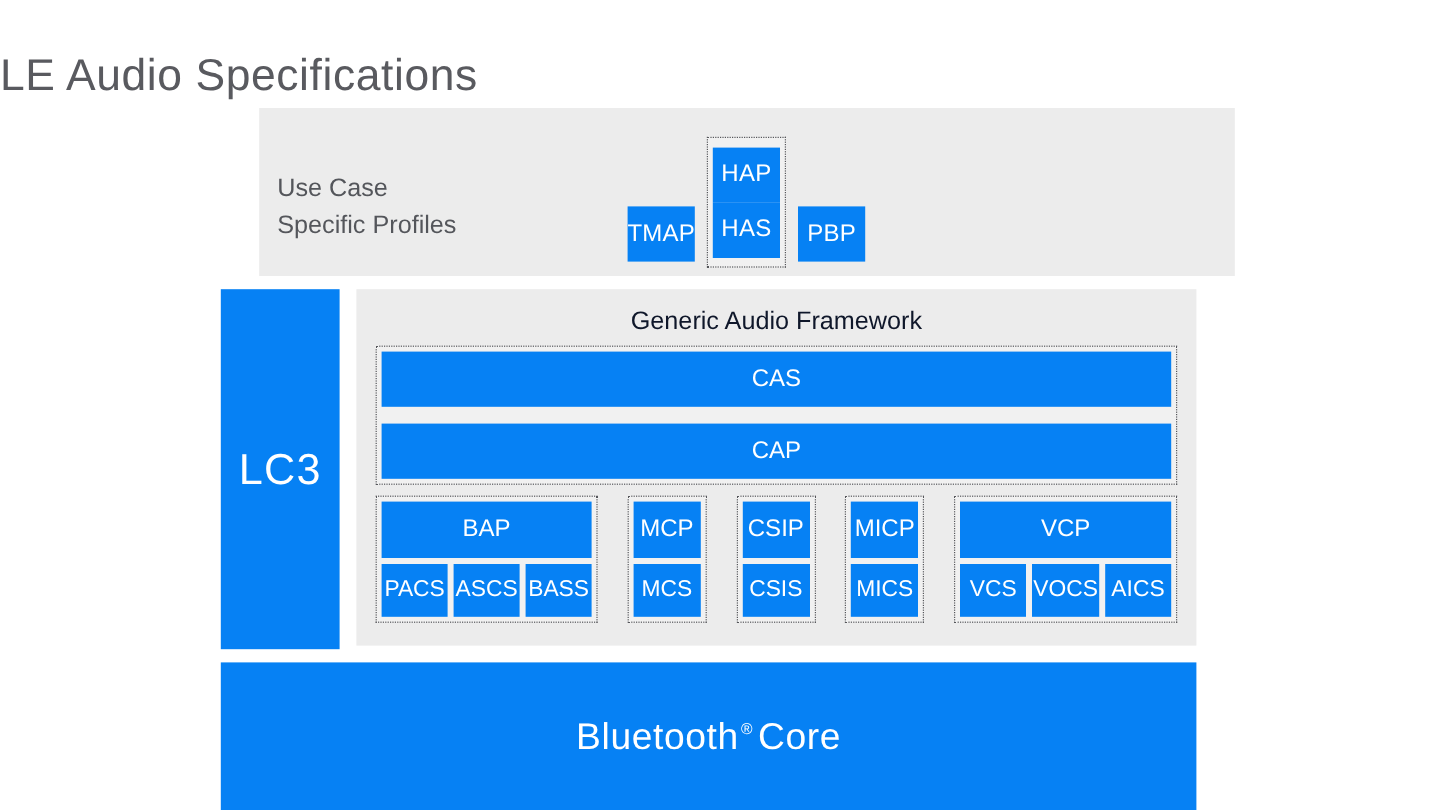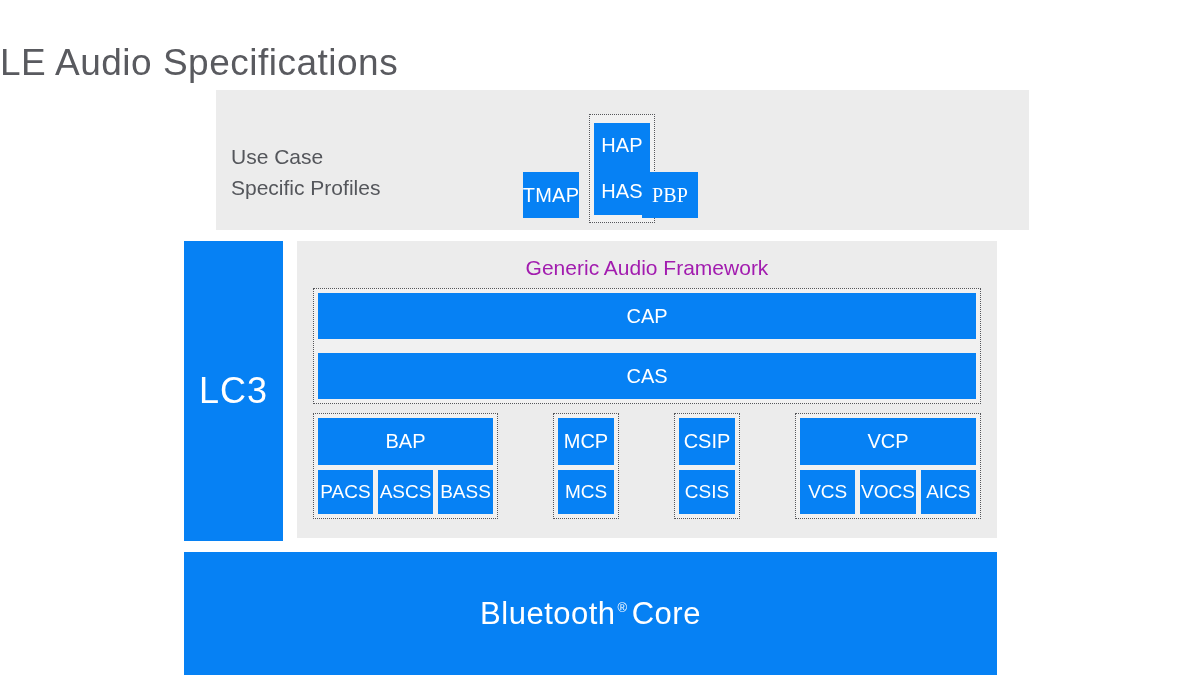--- a/index.html
+++ b/index.html
@@ -51,21 +51,21 @@
   }
   .profile-box {
     position: absolute;
     width: 56px;
     height: 46px;
     font-size: 20px;
     font-weight: 500;
     letter-spacing: 0.2px;
   }
   .tmap { left: 307px; top: 82px; }
-  .pbp  { left: 426px; top: 82px; font-family: Liberation Serif, serif; }
+  .pbp  { left: 449px; top: 82px; }
   .dotted-group {
     border: 1px dotted #55565a;
     background: #f1f1f1;
     box-sizing: border-box;
   }
   .hap-has-group {
     position: absolute;
     left: 373px;
     top: 24px;
     width: 66px;
@@ -86,21 +86,21 @@
   }
   .framework-panel { left: 297px; top: 241px; width: 700px; height: 297px; }
   .framework-title {
     position: absolute;
     top: 15px;
     left: 0;
     width: 100%;
     text-align: center;
     font-size: 21px;
     font-weight: 500;
-    color: #a21caf;
+    color: #0f172a;
   }
   .cap-cas-group {
     position: absolute;
     left: 16px; top: 47px;
     width: 668px; height: 116px;
     padding: 4px;
     display: flex;
     flex-direction: column;
     justify-content: space-between;
   }
@@ -174,22 +174,22 @@
     </div>
     <div class="bluebox profile-box pbp">PBP</div>
   </div>
 
   <div class="bluebox lc3-box">LC3</div>
 
   <div class="panel framework-panel">
     <div class="framework-title">Generic Audio Framework</div>
 
     <div class="dotted-group cap-cas-group">
+      <div class="bluebox wide-bar">CAS</div>
       <div class="bluebox wide-bar">CAP</div>
-      <div class="bluebox wide-bar">CAS</div>
     </div>
 
     <div class="groups-row">
 
       <div class="dotted-group profile-group pg-wide">
         <div class="bluebox group-top">BAP</div>
         <div class="services-row">
           <div class="bluebox service-box">PACS</div>
           <div class="bluebox service-box">ASCS</div>
           <div class="bluebox service-box">BASS</div>
@@ -204,20 +204,26 @@
       </div>
 
 
       <div class="dotted-group profile-group pg-small">
         <div class="bluebox group-top">CSIP</div>
         <div class="services-row">
           <div class="bluebox service-box">CSIS</div>
         </div>
       </div>
 
+      <div class="dotted-group profile-group pg-small">
+        <div class="bluebox group-top">MICP</div>
+        <div class="services-row">
+          <div class="bluebox service-box">MICS</div>
+        </div>
+      </div>
 
       <div class="dotted-group profile-group pg-vcp">
         <div class="bluebox group-top">VCP</div>
         <div class="services-row">
           <div class="bluebox service-box">VCS</div>
           <div class="bluebox service-box">VOCS</div>
           <div class="bluebox service-box">AICS</div>
         </div>
       </div>
 

